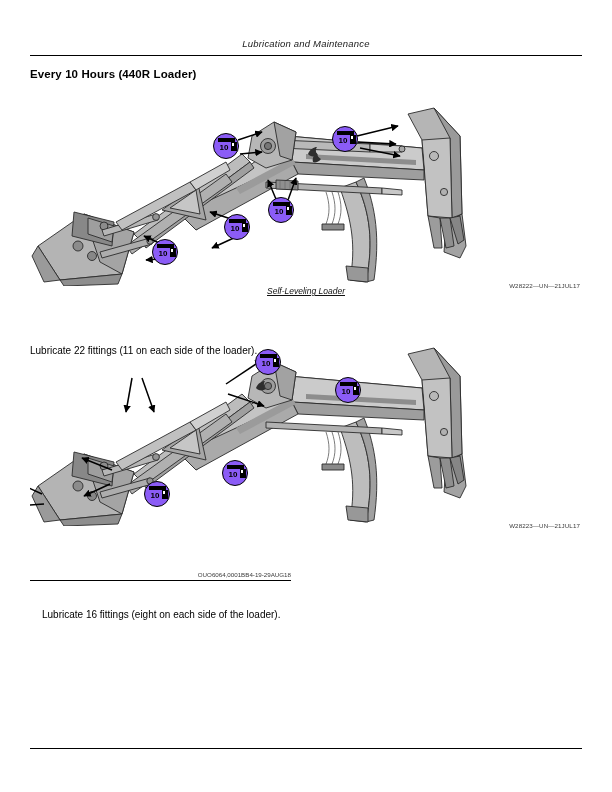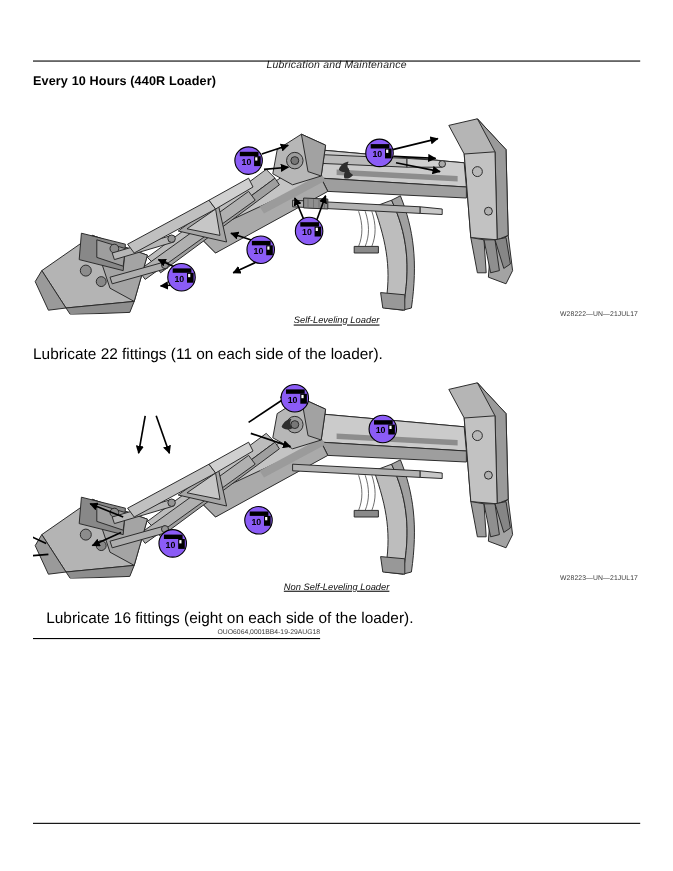--- a/index.html
+++ b/index.html
@@ -26,21 +26,20 @@
   .running-header {
     position: absolute;
     top: 38px;
     left: 32px;
     width: 548px;
     text-align: center;
     font-style: italic;
     font-size: 9.5px;
     letter-spacing: .2px;
     color: #1a1a1a;
-    margin-top: 16px;
   }
   .header-rule {
     position: absolute;
     top: 55px;
     left: 30px;
     width: 552px;
     height: 1px;
     background: #000000;
   }
 
@@ -88,25 +87,26 @@
     letter-spacing: .1px;
     white-space: nowrap;
   }
   #figure-2 .figure-caption { top: 192px; }
   #figure-2 .figure-id { top: 186px; }
 
   
   .body-text {
     position: absolute;
     left: 30px;
-    font-size: 14px;
+    font-size: 10px;
     color: #000;
+    margin-top: 32px;
   }
   #paragraph-1 { top: 313px; }
-  #paragraph-2 { top: 553px; padding-left: 12px; }
+  #paragraph-2 { top: 577px; padding-left: 12px; }
 
   
   .reference-id {
     position: absolute;
     top: 571px;
     left: 30px;
     width: 261px;
     text-align: right;
     font-size: 6.2px;
     color: #3a3a3a;
@@ -455,21 +455,20 @@
         <span class="num">10</span>
         <span class="gun"></span>
       </div>
       <div class="callout" style="left:114px; top:145px;">
         <span class="bar"></span>
         <span class="num">10</span>
         <span class="gun"></span>
       </div>
     </div>
 
-    <div class="figure-caption">Non Self-Leveling Loader</div>
     <div class="figure-id">W28223—UN—21JUL17</div>
   </div>
 
   <div class="body-text" id="paragraph-2">Lubricate 16 fittings (eight on each side of the loader).</div>
 
   <div class="reference-id">OUO6064,0001BB4-19-29AUG18</div>
   <div class="reference-rule"></div>
 
   <div class="footer-rule"></div>
 

